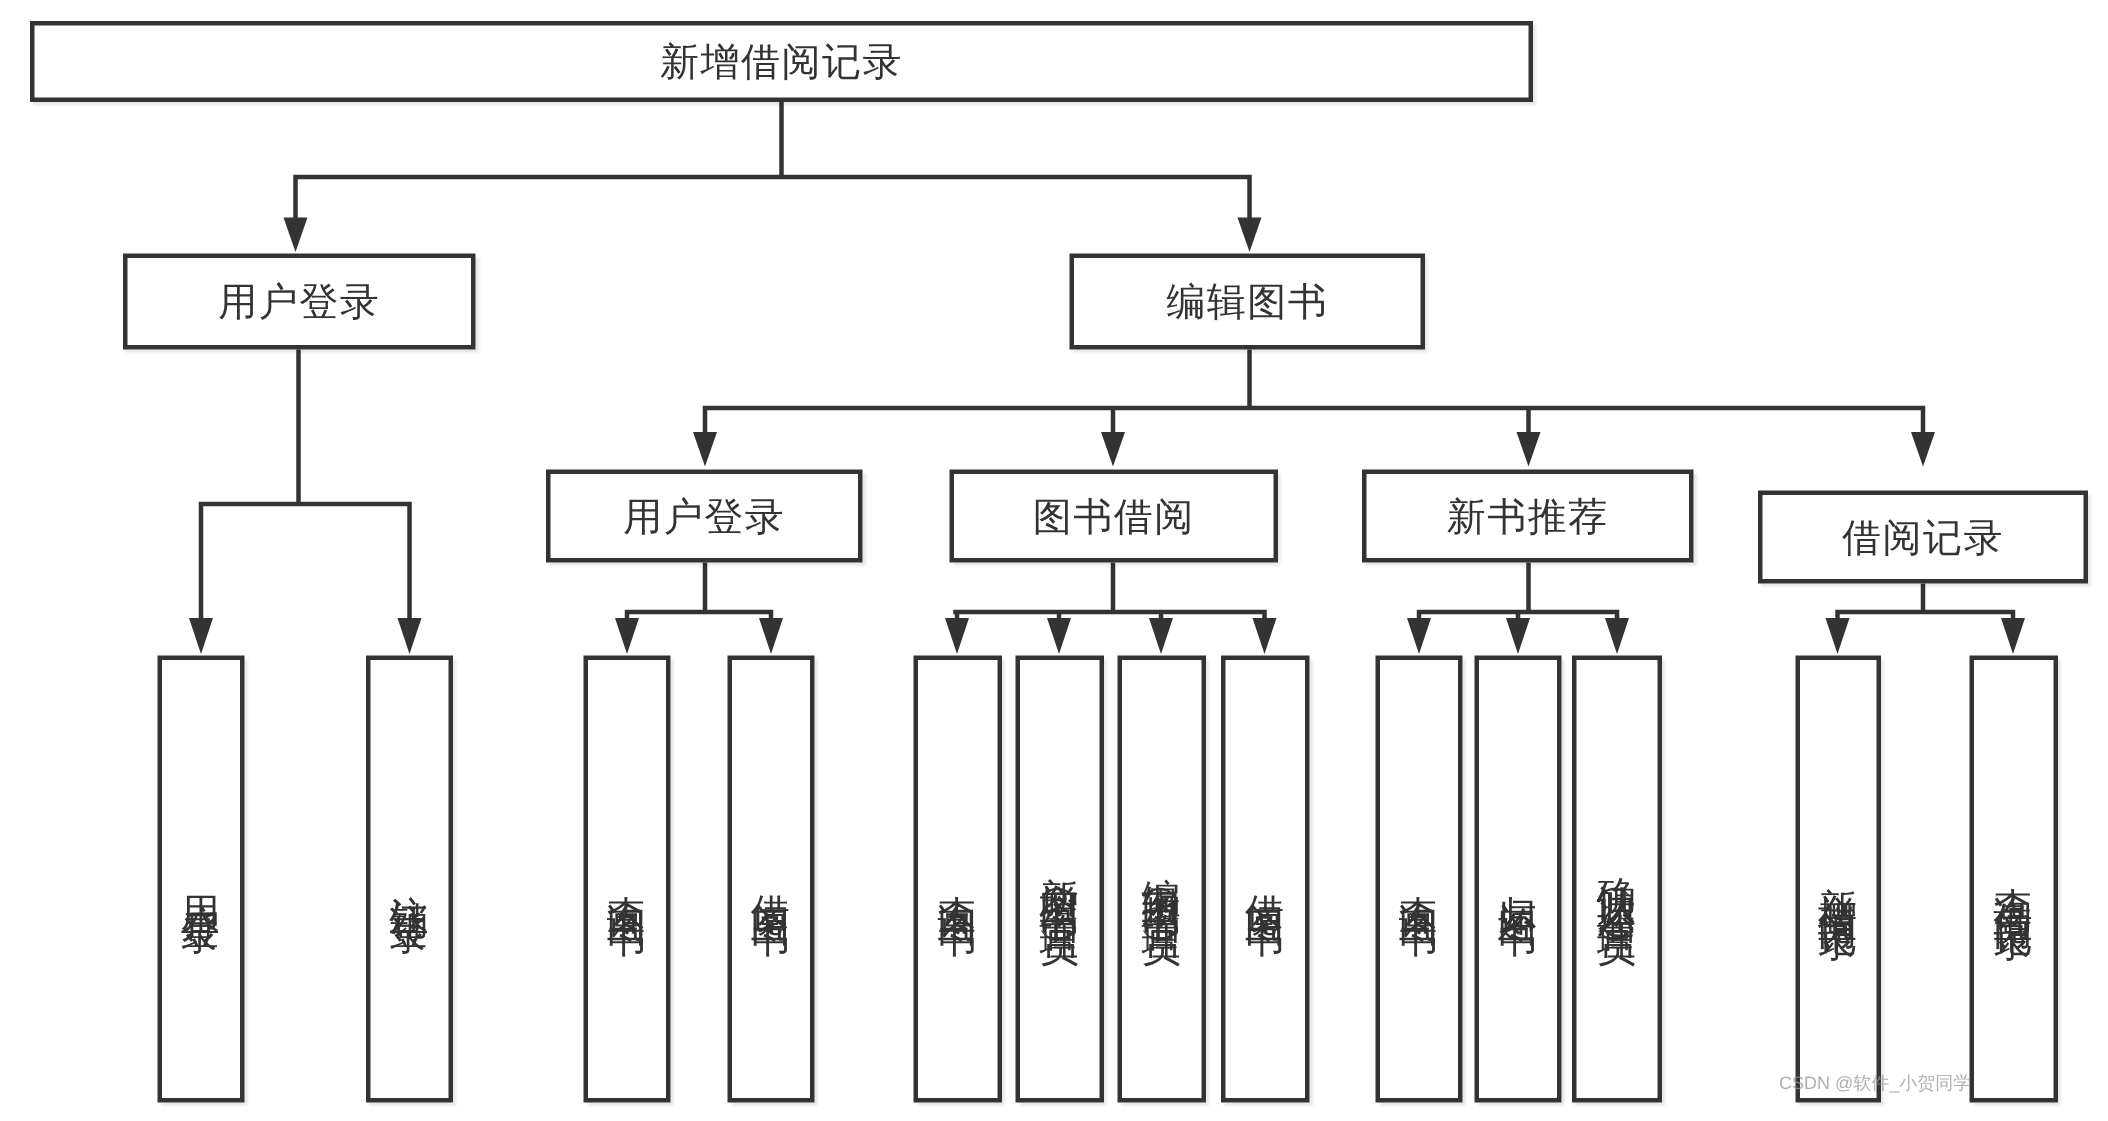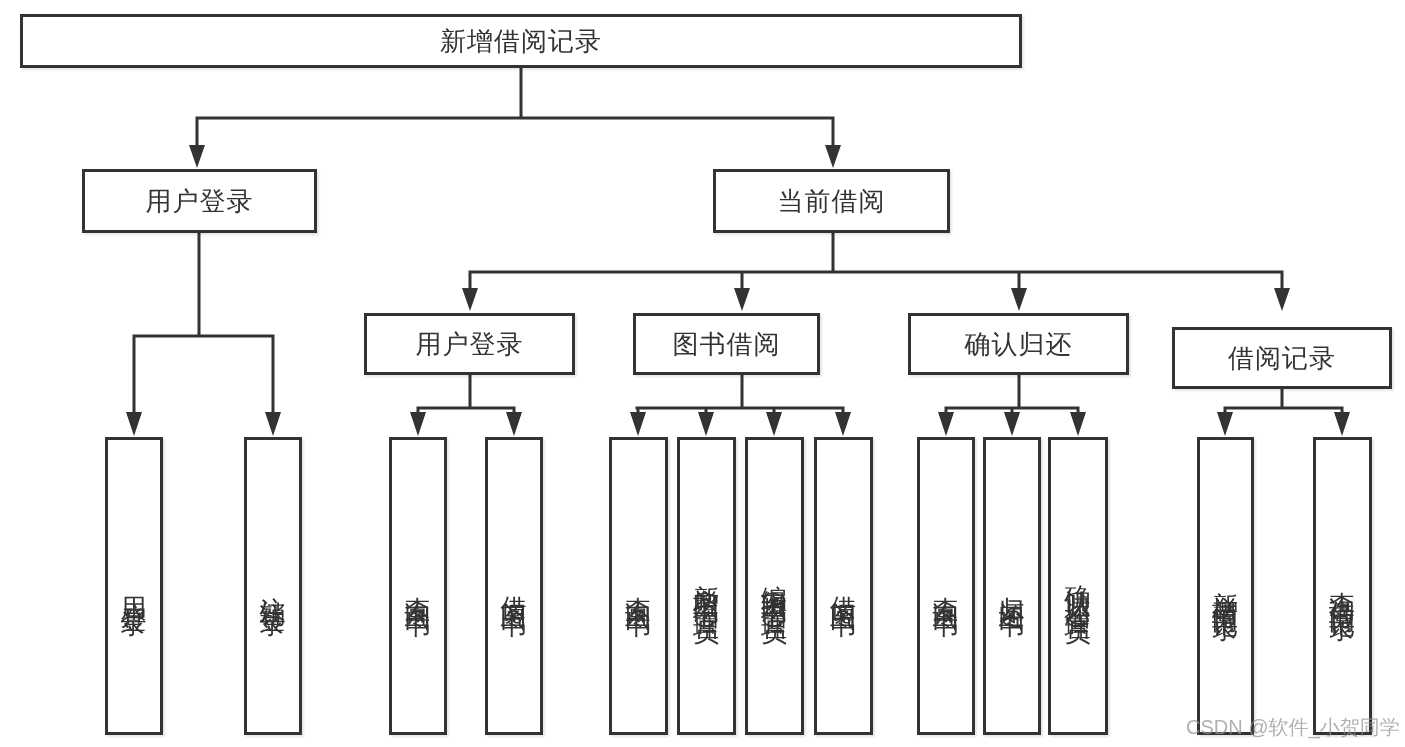--- a/index.html
+++ b/index.html
@@ -43,21 +43,21 @@
     text-orientation: mixed;
     font-size: 26px;
     letter-spacing: 5px;
     line-height: 1;
   }
   #watermark {
     position: absolute;
     left: 1186px;
     top: 714px;
     z-index: 3;
-    font-size: 20px;
+    font-size: 12px;
     color: rgba(150, 150, 150, 0.75);
     white-space: nowrap;
   }
 </style>
 </head>
 <body>
 
 <div id="canvas">
 
   <svg id="connectors" width="1405" height="747" viewBox="0 0 1405 747">
@@ -78,25 +78,25 @@
              M630 412 L646 412 L638 436 Z  M698 412 L714 412 L706 436 Z
              M766 412 L782 412 L774 436 Z  M835 412 L851 412 L843 436 Z
              M938 412 L954 412 L946 436 Z  M1004 412 L1020 412 L1012 436 Z
              M1070 412 L1086 412 L1078 436 Z
              M1217 412 L1233 412 L1225 436 Z  M1334 412 L1350 412 L1342 436 Z" fill="#333333" stroke="none"></path>
   </svg>
 
   <div class="node h-node" style="left:20px; top:14px; width:1002px; height:54px;">新增借阅记录</div>
 
   <div class="node h-node" style="left:82px; top:169px; width:235px; height:64px;">用户登录</div>
-  <div class="node h-node" style="left:713px; top:169px; width:237px; height:64px;">当前借阅</div>
+  <div class="node h-node" style="left:713px; top:169px; width:237px; height:64px;">编辑图书</div>
 
   <div class="node h-node" style="left:364px; top:313px; width:211px; height:62px;">用户登录</div>
-  <div class="node h-node" style="left:633px; top:313px; width:187px; height:62px;">图书借阅</div>
-  <div class="node h-node" style="left:908px; top:313px; width:221px; height:62px;">确认归还</div>
+  <div class="node h-node" style="left:633px; top:313px; width:219px; height:62px;">图书借阅</div>
+  <div class="node h-node" style="left:908px; top:313px; width:221px; height:62px;">新书推荐</div>
   <div class="node h-node" style="left:1172px; top:313px; width:220px; height:62px;margin-top:14px;">借阅记录</div>
 
   <div class="node leaf" style="left:105px; top:437px; width:58px; height:298px;">用户登录</div>
   <div class="node leaf" style="left:244px; top:437px; width:58px; height:298px;">注销登录</div>
 
   <div class="node leaf" style="left:389px; top:437px; width:58px; height:298px;">查询图书</div>
   <div class="node leaf" style="left:485px; top:437px; width:58px; height:298px;">借阅图书</div>
 
   <div class="node leaf" style="left:609px; top:437px; width:59px; height:298px;">查询图书</div>
   <div class="node leaf" style="left:677px; top:437px; width:59px; height:298px;">新增图书（管理员）</div>

